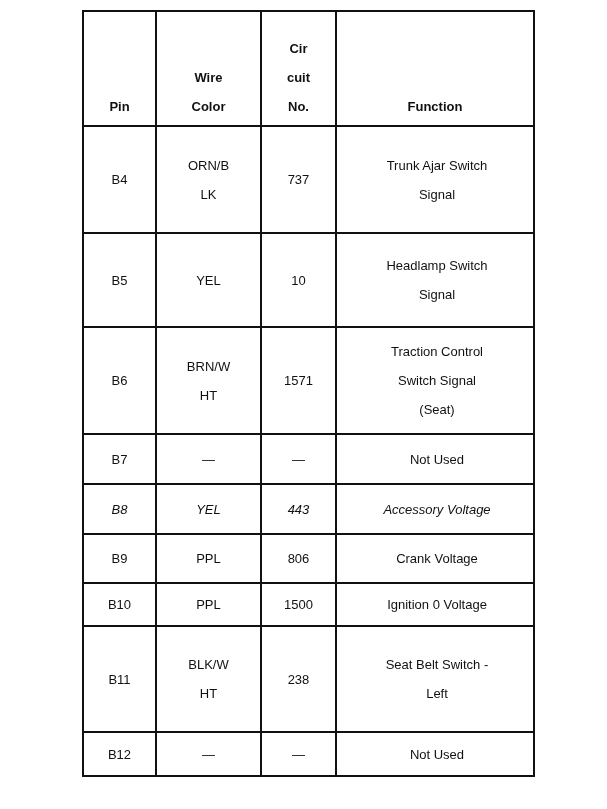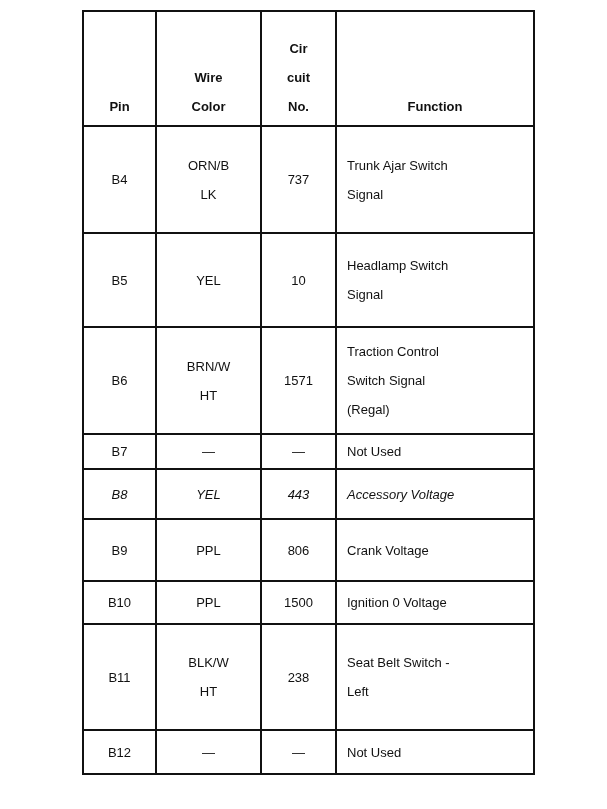--- a/index.html
+++ b/index.html
@@ -5,21 +5,21 @@
   html, body { margin: 0; padding: 0; background: #ffffff; }
   body { width: 607px; height: 809px; position: relative; overflow: hidden;
          font-family: "Liberation Sans", sans-serif; color: #111; }
   table.pins { position: absolute; left: 82px; top: 10px; border-collapse: collapse;
                table-layout: fixed; width: 451px; }
   table.pins td, table.pins th { border: 2px solid #111; padding: 0; font-size: 13px;
                line-height: 29px; }
   table.pins th { font-weight: bold; vertical-align: bottom; text-align: center; padding-bottom: 4px; }
   table.pins th.func { text-align: center; }
   table.pins td { text-align: center; vertical-align: middle; }
-  table.pins td.func { text-align: left; padding-left: 10px; padding-right: 6px; }
+  table.pins td.func { text-align: center; padding-left: 10px; padding-right: 6px; }
   col.c1 { width: 73px; } col.c2 { width: 105px; } col.c3 { width: 75px; } col.c4 { width: 198px; }
   tr.hdr { height: 115px; }
   .cell-text { display: block; }
 </style>
 </head>
 <body>
 
 <table class="pins">
   <colgroup>
       <col class="c1">
@@ -69,44 +69,44 @@
       <tr style="height: 107px;">
         <td><span>B6</span></td>
         <td>
           <span class="cell-text">BRN/W</span>
           <span class="cell-text">HT</span>
         </td>
         <td><span>1571</span></td>
         <td class="func">
           <span class="cell-text">Traction Control</span>
           <span class="cell-text">Switch Signal</span>
-          <span class="cell-text">(Regal)</span>
+          <span class="cell-text">(Seat)</span>
         </td>
       </tr>
-      <tr style="height: 35px; border-radius: 23px;">
+      <tr style="height: 50px; border-radius: 23px;">
         <td><span>B7</span></td>
         <td>
           <span class="cell-text">—</span>
         </td>
         <td><span>—</span></td>
         <td class="func">
           <span class="cell-text">Not Used</span>
         </td>
       </tr>
       <tr style="height: 50px; font-style: italic;">
         <td><span>B8</span></td>
         <td>
           <span class="cell-text">YEL</span>
         </td>
         <td><span>443</span></td>
         <td class="func">
           <span class="cell-text">Accessory Voltage</span>
         </td>
       </tr>
-      <tr style="height: 62px;">
+      <tr style="height: 49px;">
         <td><span>B9</span></td>
         <td>
           <span class="cell-text">PPL</span>
         </td>
         <td><span>806</span></td>
         <td class="func">
           <span class="cell-text">Crank Voltage</span>
         </td>
       </tr>
       <tr style="height: 43px;">

